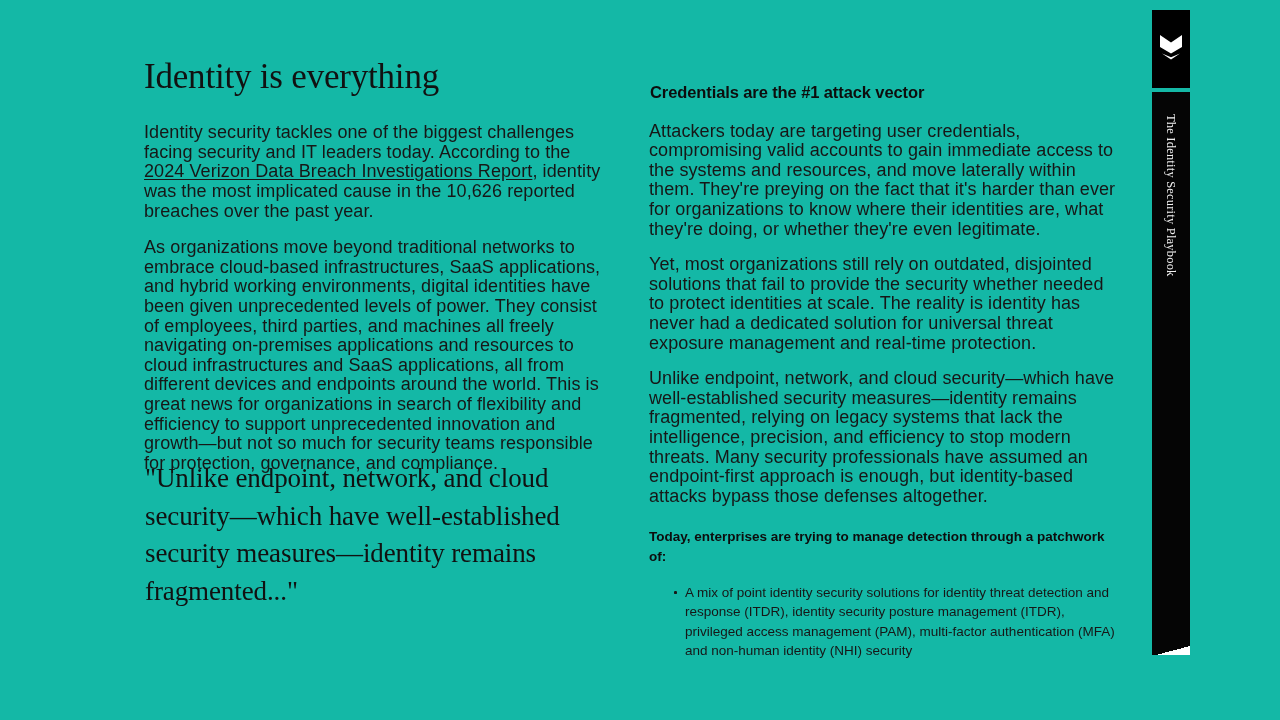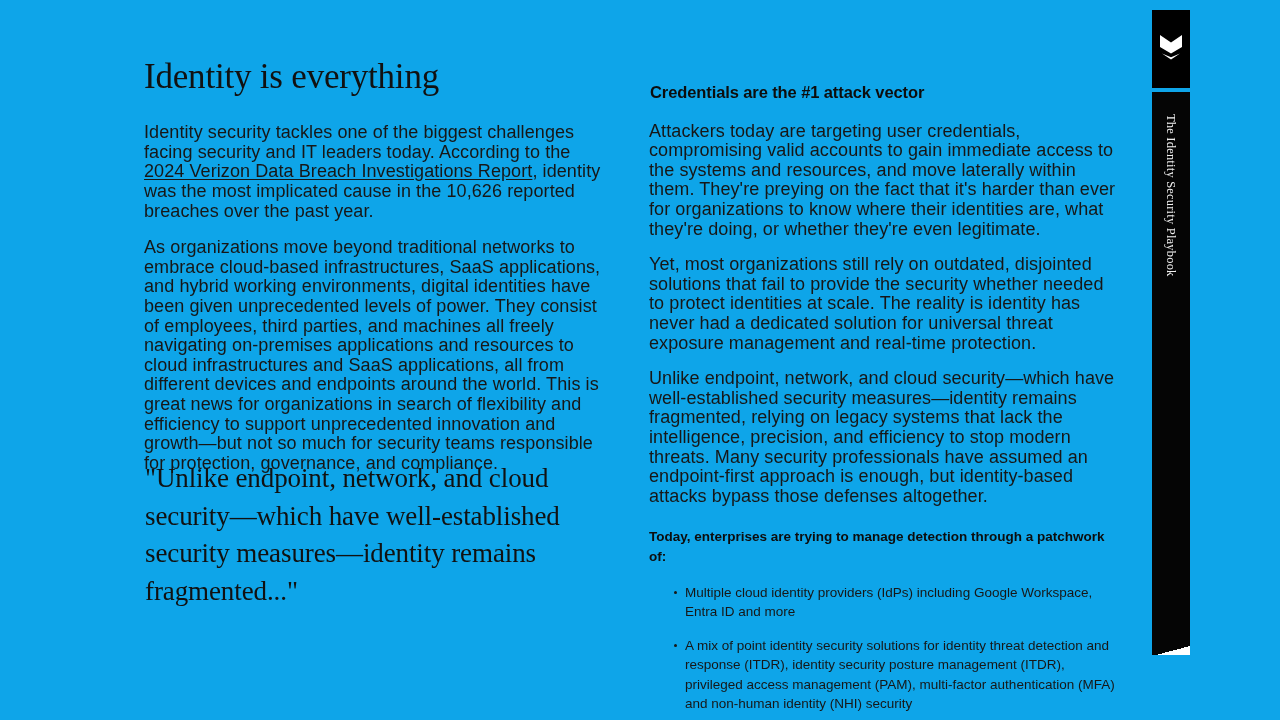--- a/index.html
+++ b/index.html
@@ -14,21 +14,21 @@
   body {
     font-family: "Liberation Sans", sans-serif;
     color: #111111;
     position: relative;
   }
 
   
   #page {
     position: absolute;
     inset: 0;
-    background: #0ea5e9;
+    background: #14b8a6;
   }
 
   
   #left-column {
     position: absolute;
     left: 144px;
     top: 56px;
     width: 470px;
   }
 
@@ -202,21 +202,20 @@
 
     <p class="body-par">Yet, most organizations still rely on outdated, disjointed solutions that fail to provide the security whether needed to protect identities at scale. The reality is identity has never had a dedicated solution for universal threat exposure management and real-time protection.</p>
 
     <p class="body-par">Unlike endpoint, network, and cloud security—which have well-established security measures—identity remains fragmented, relying on legacy systems that lack the intelligence, precision, and efficiency to stop modern threats. Many security professionals have assumed an endpoint-first approach is enough, but identity-based attacks bypass those defenses altogether.</p>
 
     <p id="list-lead">Today, enterprises are trying to manage detection through a patchwork of:</p>
 
     <ul id="bullet-list">
       <li>
         <span class="bullet-dot"></span>
-        <span>Multiple cloud identity providers (IdPs) including Google Workspace, Entra ID and more</span>
       </li>
       <li>
         <span class="bullet-dot"></span>
         <span>A mix of point identity security solutions for identity threat detection and response (ITDR), identity security posture management (ITDR), privileged access management (PAM), multi-factor authentication (MFA) and non-human identity (NHI) security</span>
       </li>
     </ul>
   </div>
 
   <div id="logo-panel">
     <span>

